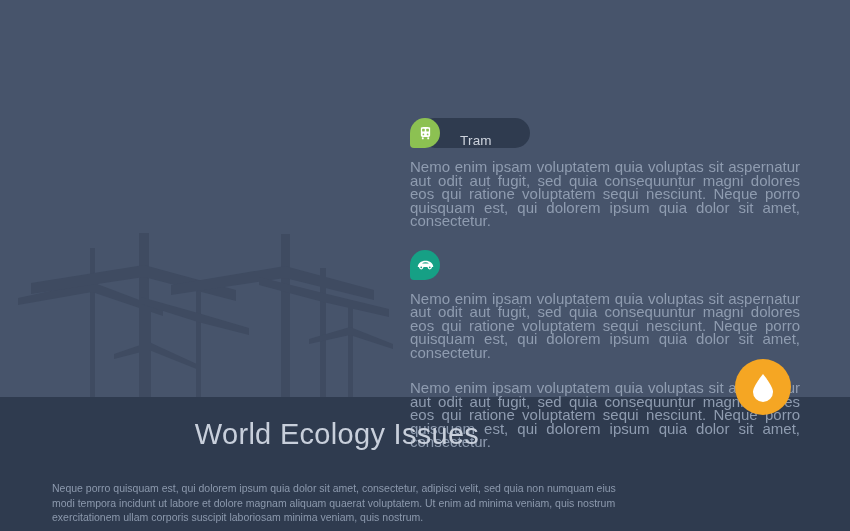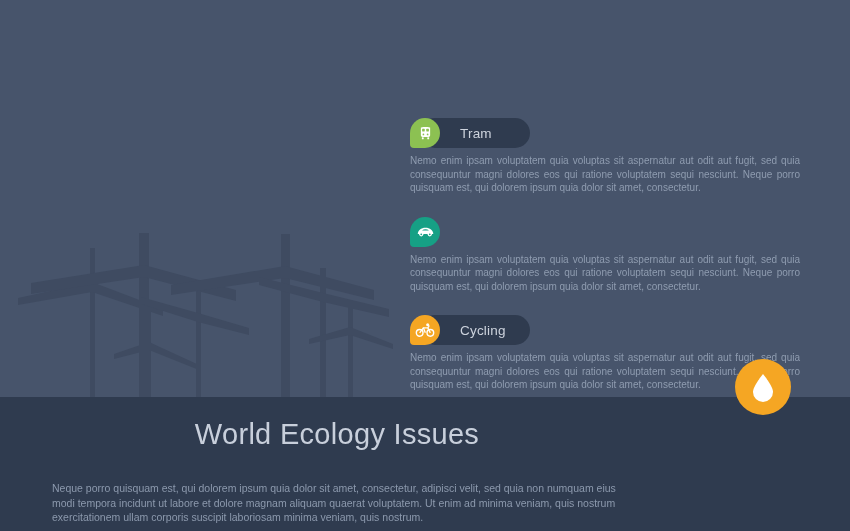--- a/index.html
+++ b/index.html
@@ -68,21 +68,21 @@
   }
   .pill {
     position: absolute;
     left: 10px;
     top: 0;
     height: 30px;
     min-width: 110px;
     border-radius: 15px;
     background: #2f3b4f;
     display: flex;
-    align-items: center;
+    align-items: flex-end;
     box-sizing: border-box;
     padding-left: 40px;
     padding-right: 16px;
   }
   .pill-label {
     color: #cdd3dd;
     font-size: 13.5px;
     letter-spacing: 0.2px;
     white-space: nowrap;
   }
@@ -96,24 +96,24 @@
     display: flex;
     align-items: center;
     justify-content: center;
     z-index: 2;
   }
   .badge svg { display: block; }
   .badge-tram { background: #8cc152; }
   .badge-auto { background: #16a085; }
   .badge-cycle { background: #f5a623; }
   .feature-text {
-    margin-top: 6px;
+    margin-top: 12px;
     width: 390px;
     color: #8f9cb0;
-    font-size: 10px;
+    font-size: 15px;
     line-height: 13.5px;
     text-align: justify;
   }
   
   .footer-content {
     position: absolute;
     left: 0;
     top: 397px;
     width: 674px;
     height: 134px;
@@ -440,35 +440,20 @@
             <circle cx="17.4" cy="15.6" r="2.6" fill="#ffffff"></circle>
             <circle cx="6.6" cy="15.6" r="1.1" fill="#16a085"></circle>
             <circle cx="17.4" cy="15.6" r="1.1" fill="#16a085"></circle>
           </svg>
         </div>
       </div>
       <div class="feature-text">Nemo enim ipsam voluptatem quia voluptas sit aspernatur aut odit aut fugit, sed quia consequuntur magni dolores eos qui ratione voluptatem sequi nesciunt. Neque porro quisquam est, qui dolorem ipsum quia dolor sit amet, consectetur.</div>
     </div>
 
     <div class="feature">
-      <div class="pill-row">
-        <div class="pill">
-          <span class="pill-label">Cycling</span>
-        </div>
-        <div class="badge badge-cycle">
-          <svg width="20" height="20" viewBox="0 0 24 24">
-            <circle cx="5.6" cy="15.4" r="4" fill="none" stroke="#ffffff" stroke-width="1.7"></circle>
-            <circle cx="18.4" cy="15.4" r="4" fill="none" stroke="#ffffff" stroke-width="1.7"></circle>
-            <path d="M5.6 15.4 L10 9.4 L15.4 9.4 L18.4 15.4" fill="none" stroke="#ffffff" stroke-width="1.6" stroke-linejoin="round"></path>
-            <path d="M10 9.4 L12.4 15.4" fill="none" stroke="#ffffff" stroke-width="1.6"></path>
-            <circle cx="15.2" cy="5.6" r="1.8" fill="#ffffff"></circle>
-            <path d="M15.4 9.4 L17.2 6.6" fill="none" stroke="#ffffff" stroke-width="1.5"></path>
-          </svg>
-        </div>
-      </div>
       <div class="feature-text">Nemo enim ipsam voluptatem quia voluptas sit aspernatur aut odit aut fugit, sed quia consequuntur magni dolores eos qui ratione voluptatem sequi nesciunt. Neque porro quisquam est, qui dolorem ipsum quia dolor sit amet, consectetur.</div>
     </div>
 
   </div>
 
   <div class="footer-content">
     <div class="main-title">World Ecology Issues</div>
     <div class="footer-text">Neque porro quisquam est, qui dolorem ipsum quia dolor sit amet, consectetur, adipisci velit, sed quia non numquam eius modi tempora incidunt ut labore et dolore magnam aliquam quaerat voluptatem. Ut enim ad minima veniam, quis nostrum exercitationem ullam corporis suscipit laboriosam minima veniam, quis nostrum.</div>
   </div>
 

